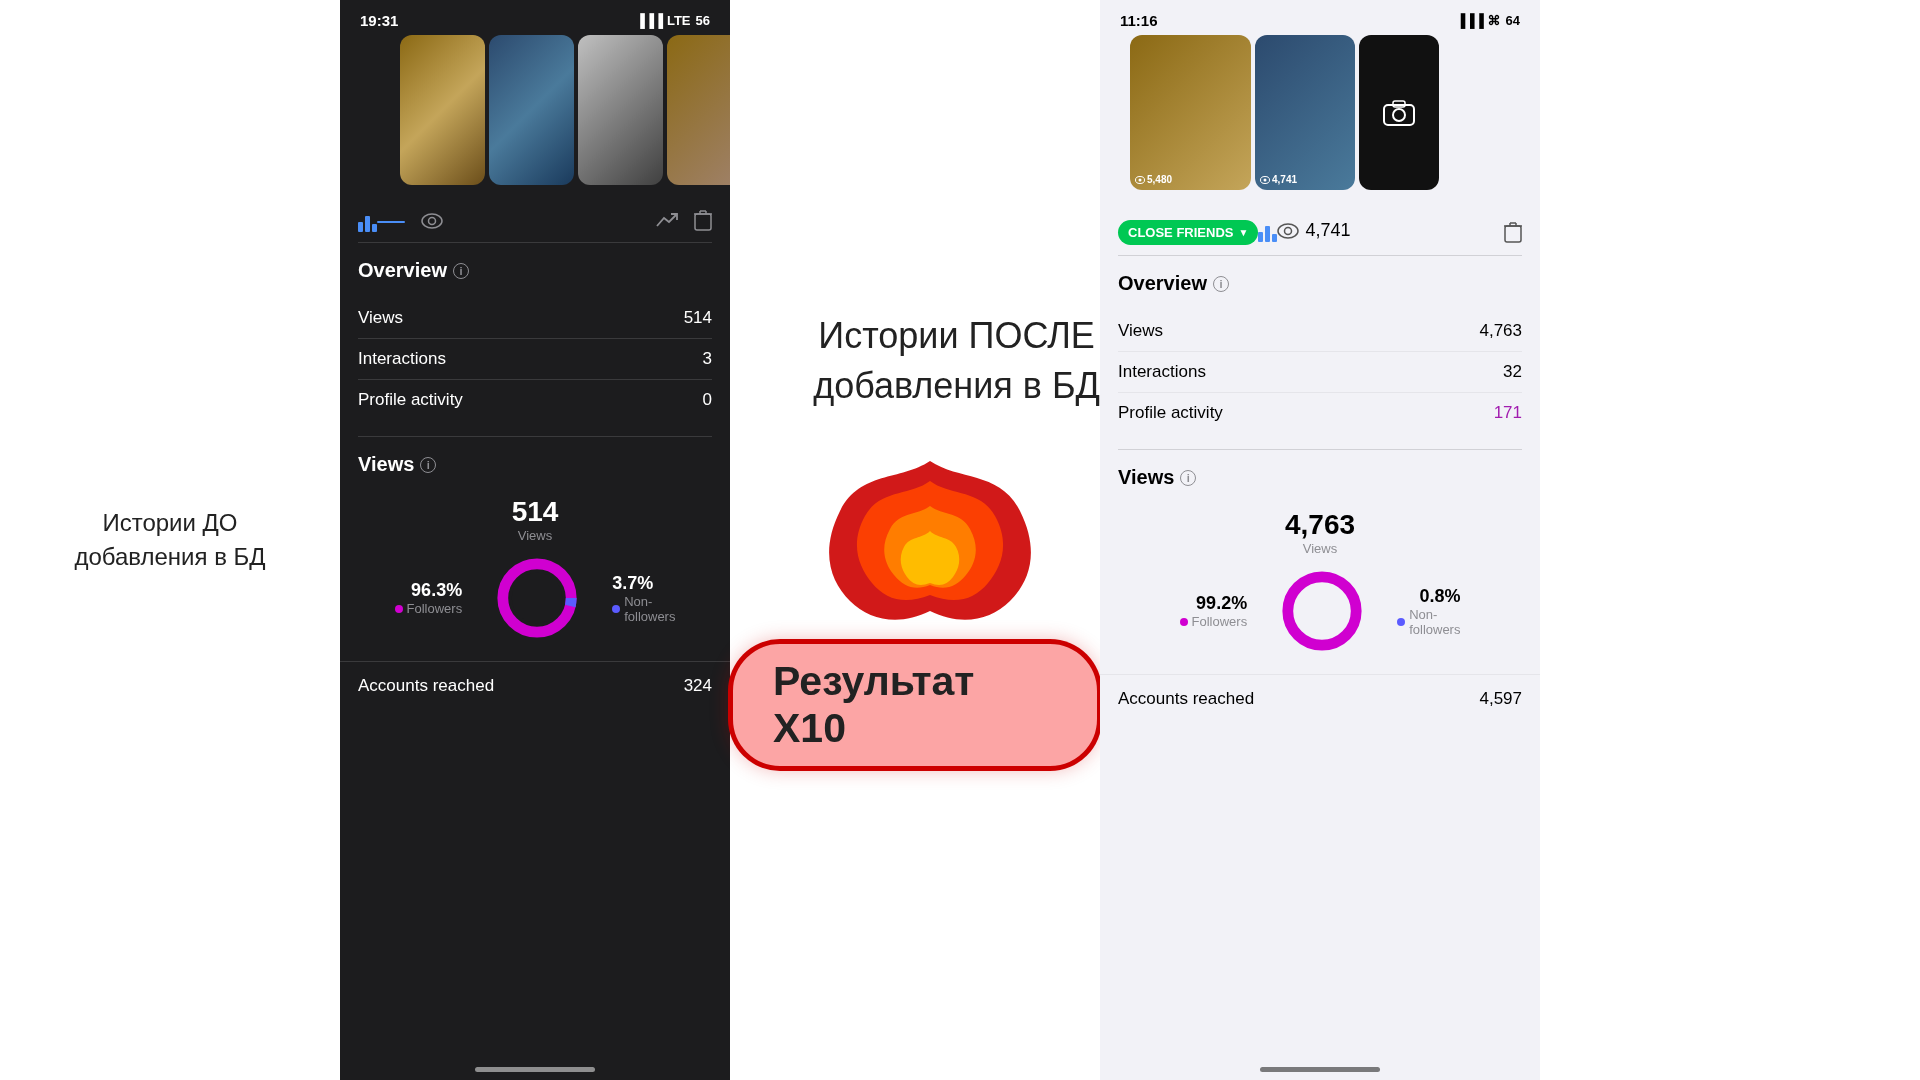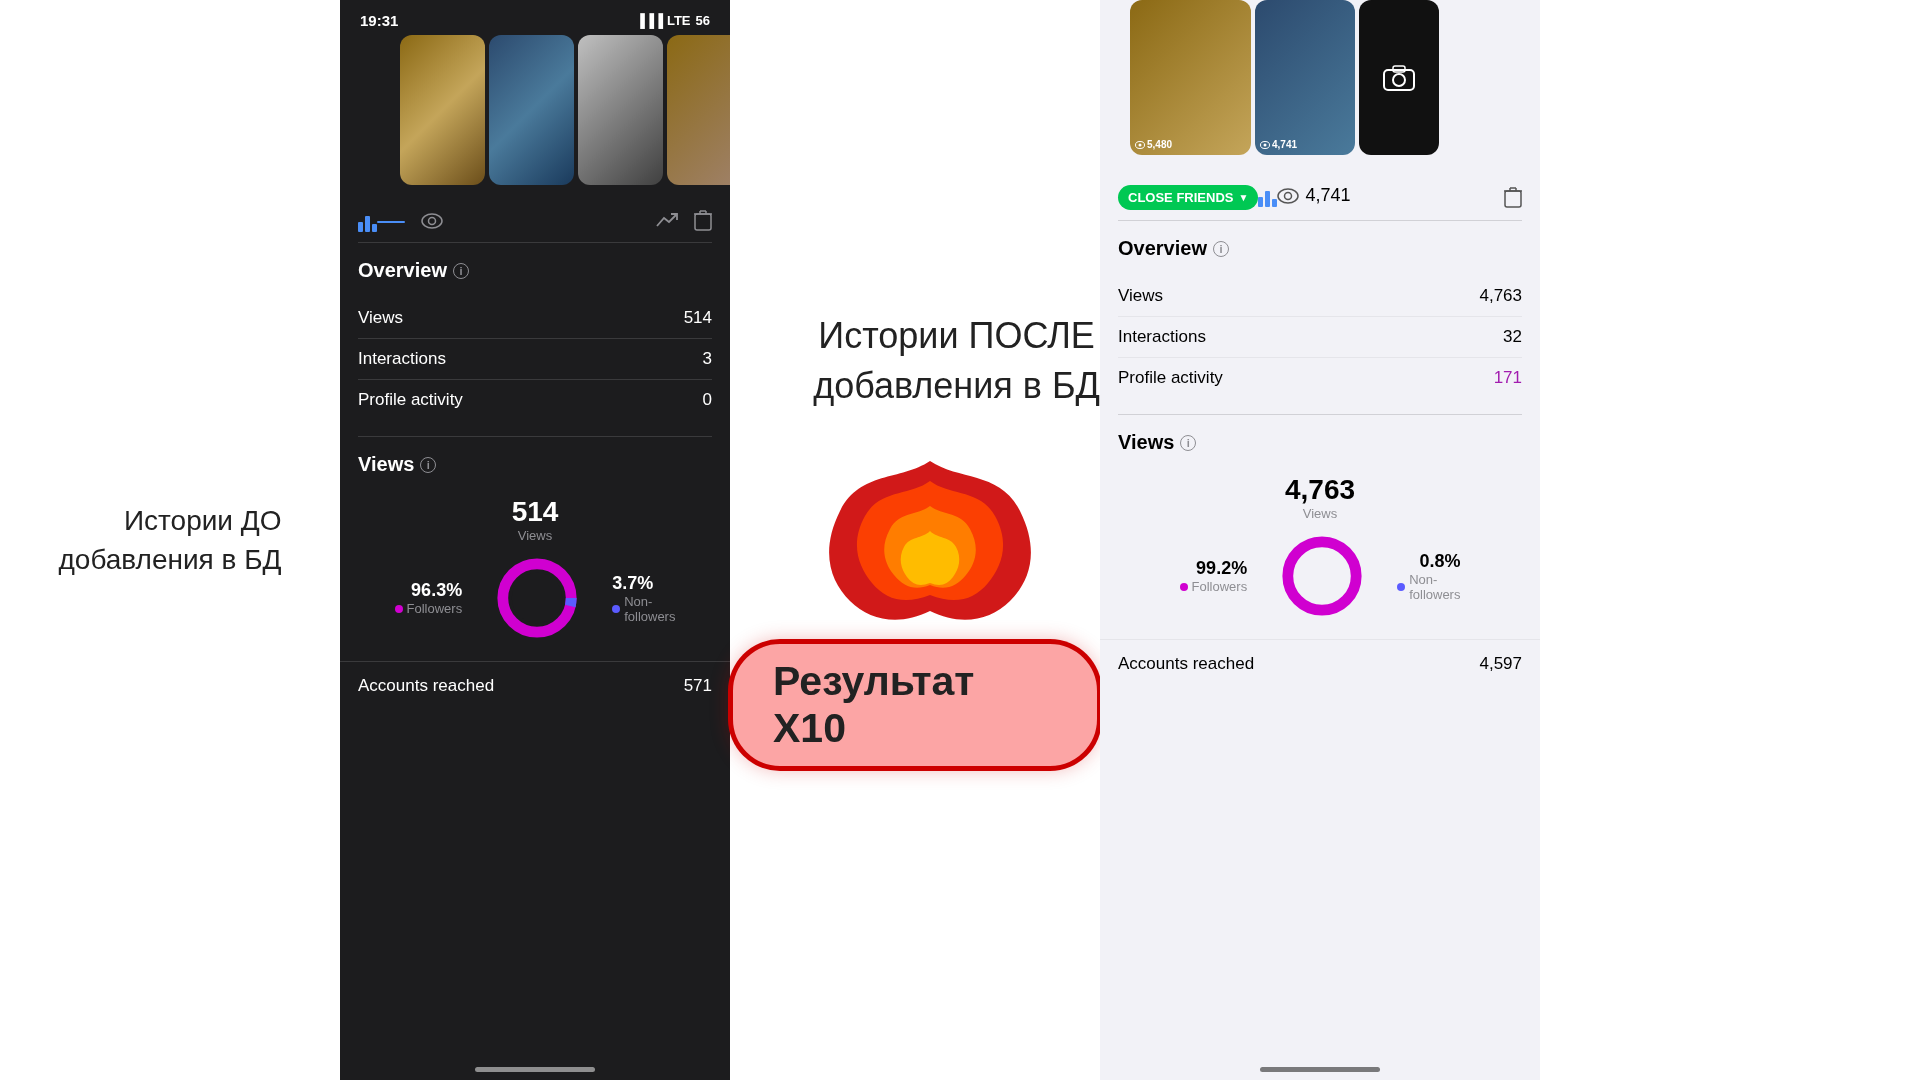--- a/index.html
+++ b/index.html
@@ -15,23 +15,23 @@
     
     .left-text-area {
       width: 340px;
       height: 1080px;
       display: flex;
       align-items: center;
       justify-content: center;
       padding: 40px;
     }
     .left-title {
-      font-size: 28px;
+      font-size: 24px;
       color: #222;
-      text-align: right;
+      text-align: center;
       line-height: 1.4;
       font-weight: 400;
     }
 
     
     .phone-left {
       width: 390px;
       height: 1080px;
       background: #1c1c1e;
       position: relative;
@@ -503,21 +503,21 @@
         <div class="donut-sub">
           <span class="dot dot-blue"></span>
           <span>Non-<br>followers</span>
         </div>
       </div>
     </div>
   </div>
 
   <div class="accounts-row">
     <span class="accounts-label">Accounts reached</span>
-    <span class="accounts-value">571</span>
+    <span class="accounts-value">324</span>
   </div>
 
   <div class="home-indicator"></div>
 </div>
 
 <div class="middle-area">
   <div class="middle-title">Истории ПОСЛЕ<br>добавления в БД</div>
 
   <div style="position:relative; width:340px; height:180px; margin-bottom:10px;">
     <svg viewBox="0 0 340 180" width="340" height="180">
@@ -531,20 +531,24 @@
 
   <div style="position:relative;">
     <div style="background:#fca5a5; border:3px solid #cc0000; border-radius:50px; padding:14px 40px; font-size:41px; font-weight:700; color:#222; box-shadow:0 0 0 2px #cc0000, 0 0 20px rgba(204,0,0,0.3);">
       <span>Результат Х10</span>
     </div>
   </div>
 </div>
 
 <div class="phone-right">
 
+  <div class="status-bar" style="color:#000;">
+    <span class="status-time">11:16</span>
+    <span class="status-icons" style="color:#000;">▐▐▐ ⌘ <strong>64</strong></span>
+  </div>
 
   <div class="right-phone-thumb-area">
     <div class="right-thumb-1">
       <div style="position:absolute;bottom:5px;left:5px;color:#fff;font-size:10px;font-weight:600;display:flex;align-items:center;gap:2px;">
         <svg width="10" height="8" viewBox="0 0 10 8" fill="white">
             <ellipse cx="5" cy="4" rx="4.5" ry="3.5" stroke="white" stroke-width="1" fill="none"></ellipse>
             <circle cx="5" cy="4" r="1.5" fill="white"></circle>
           </svg>
         5,480
       </div>

